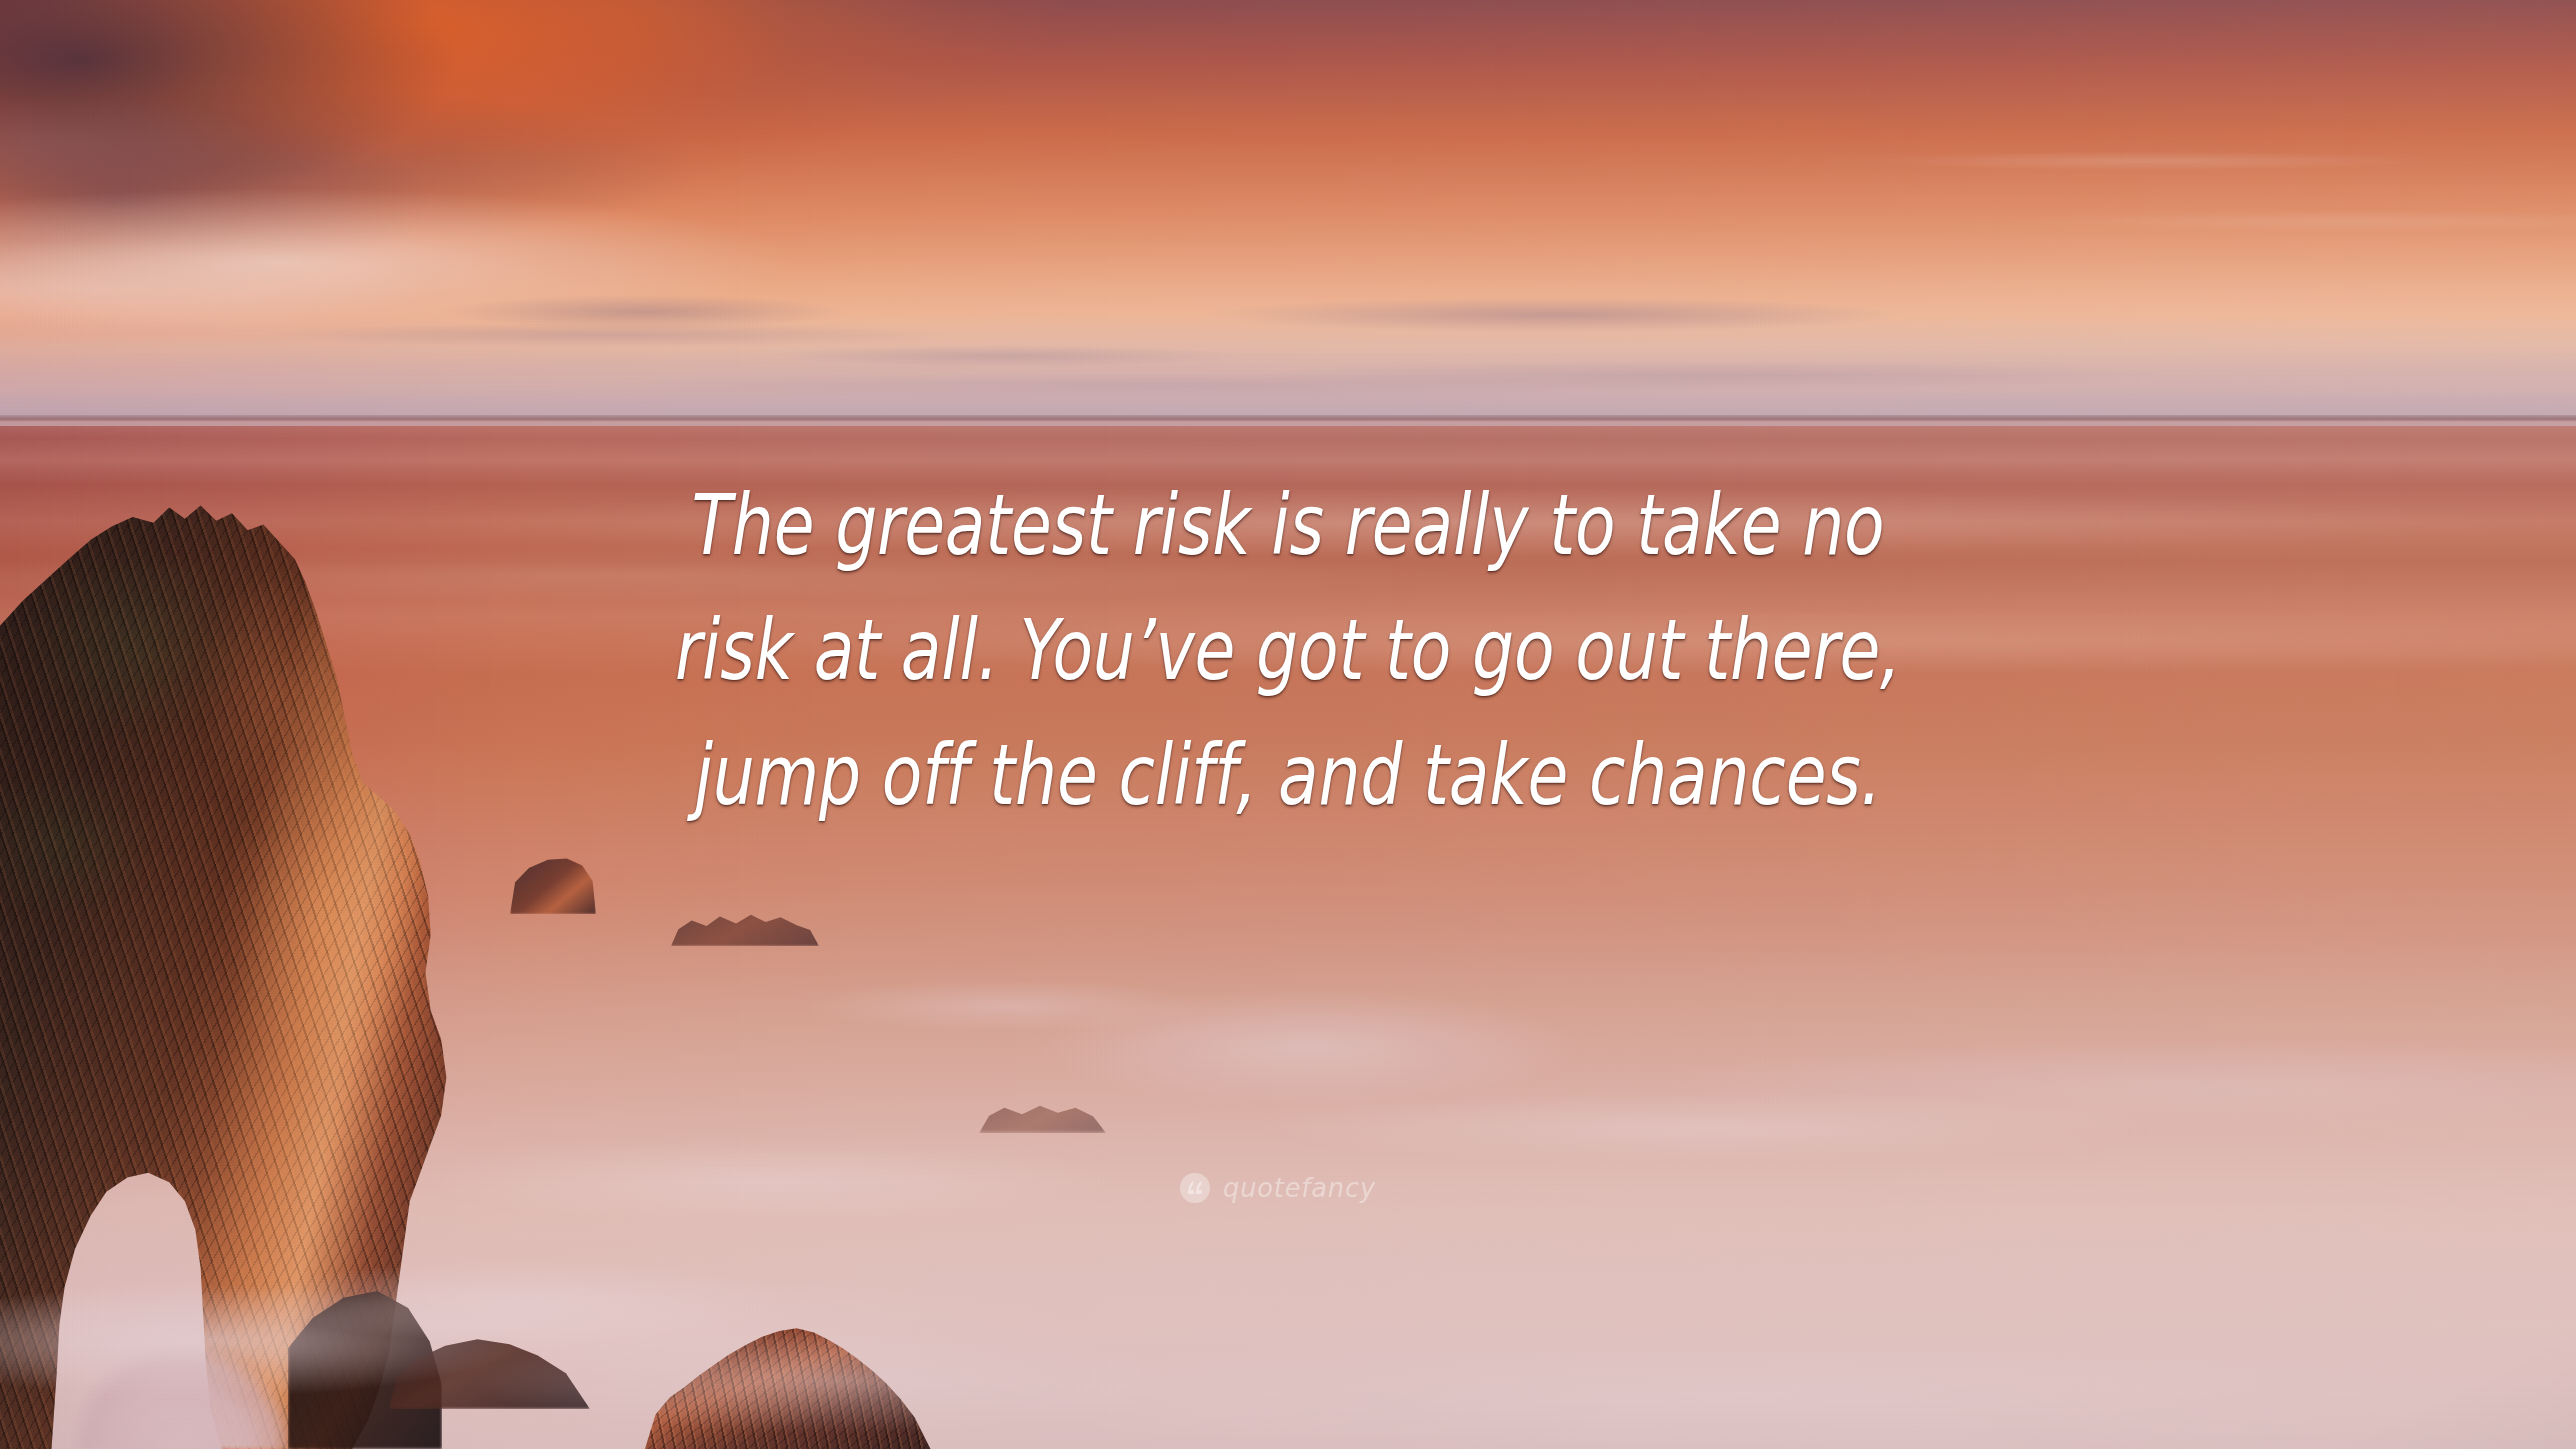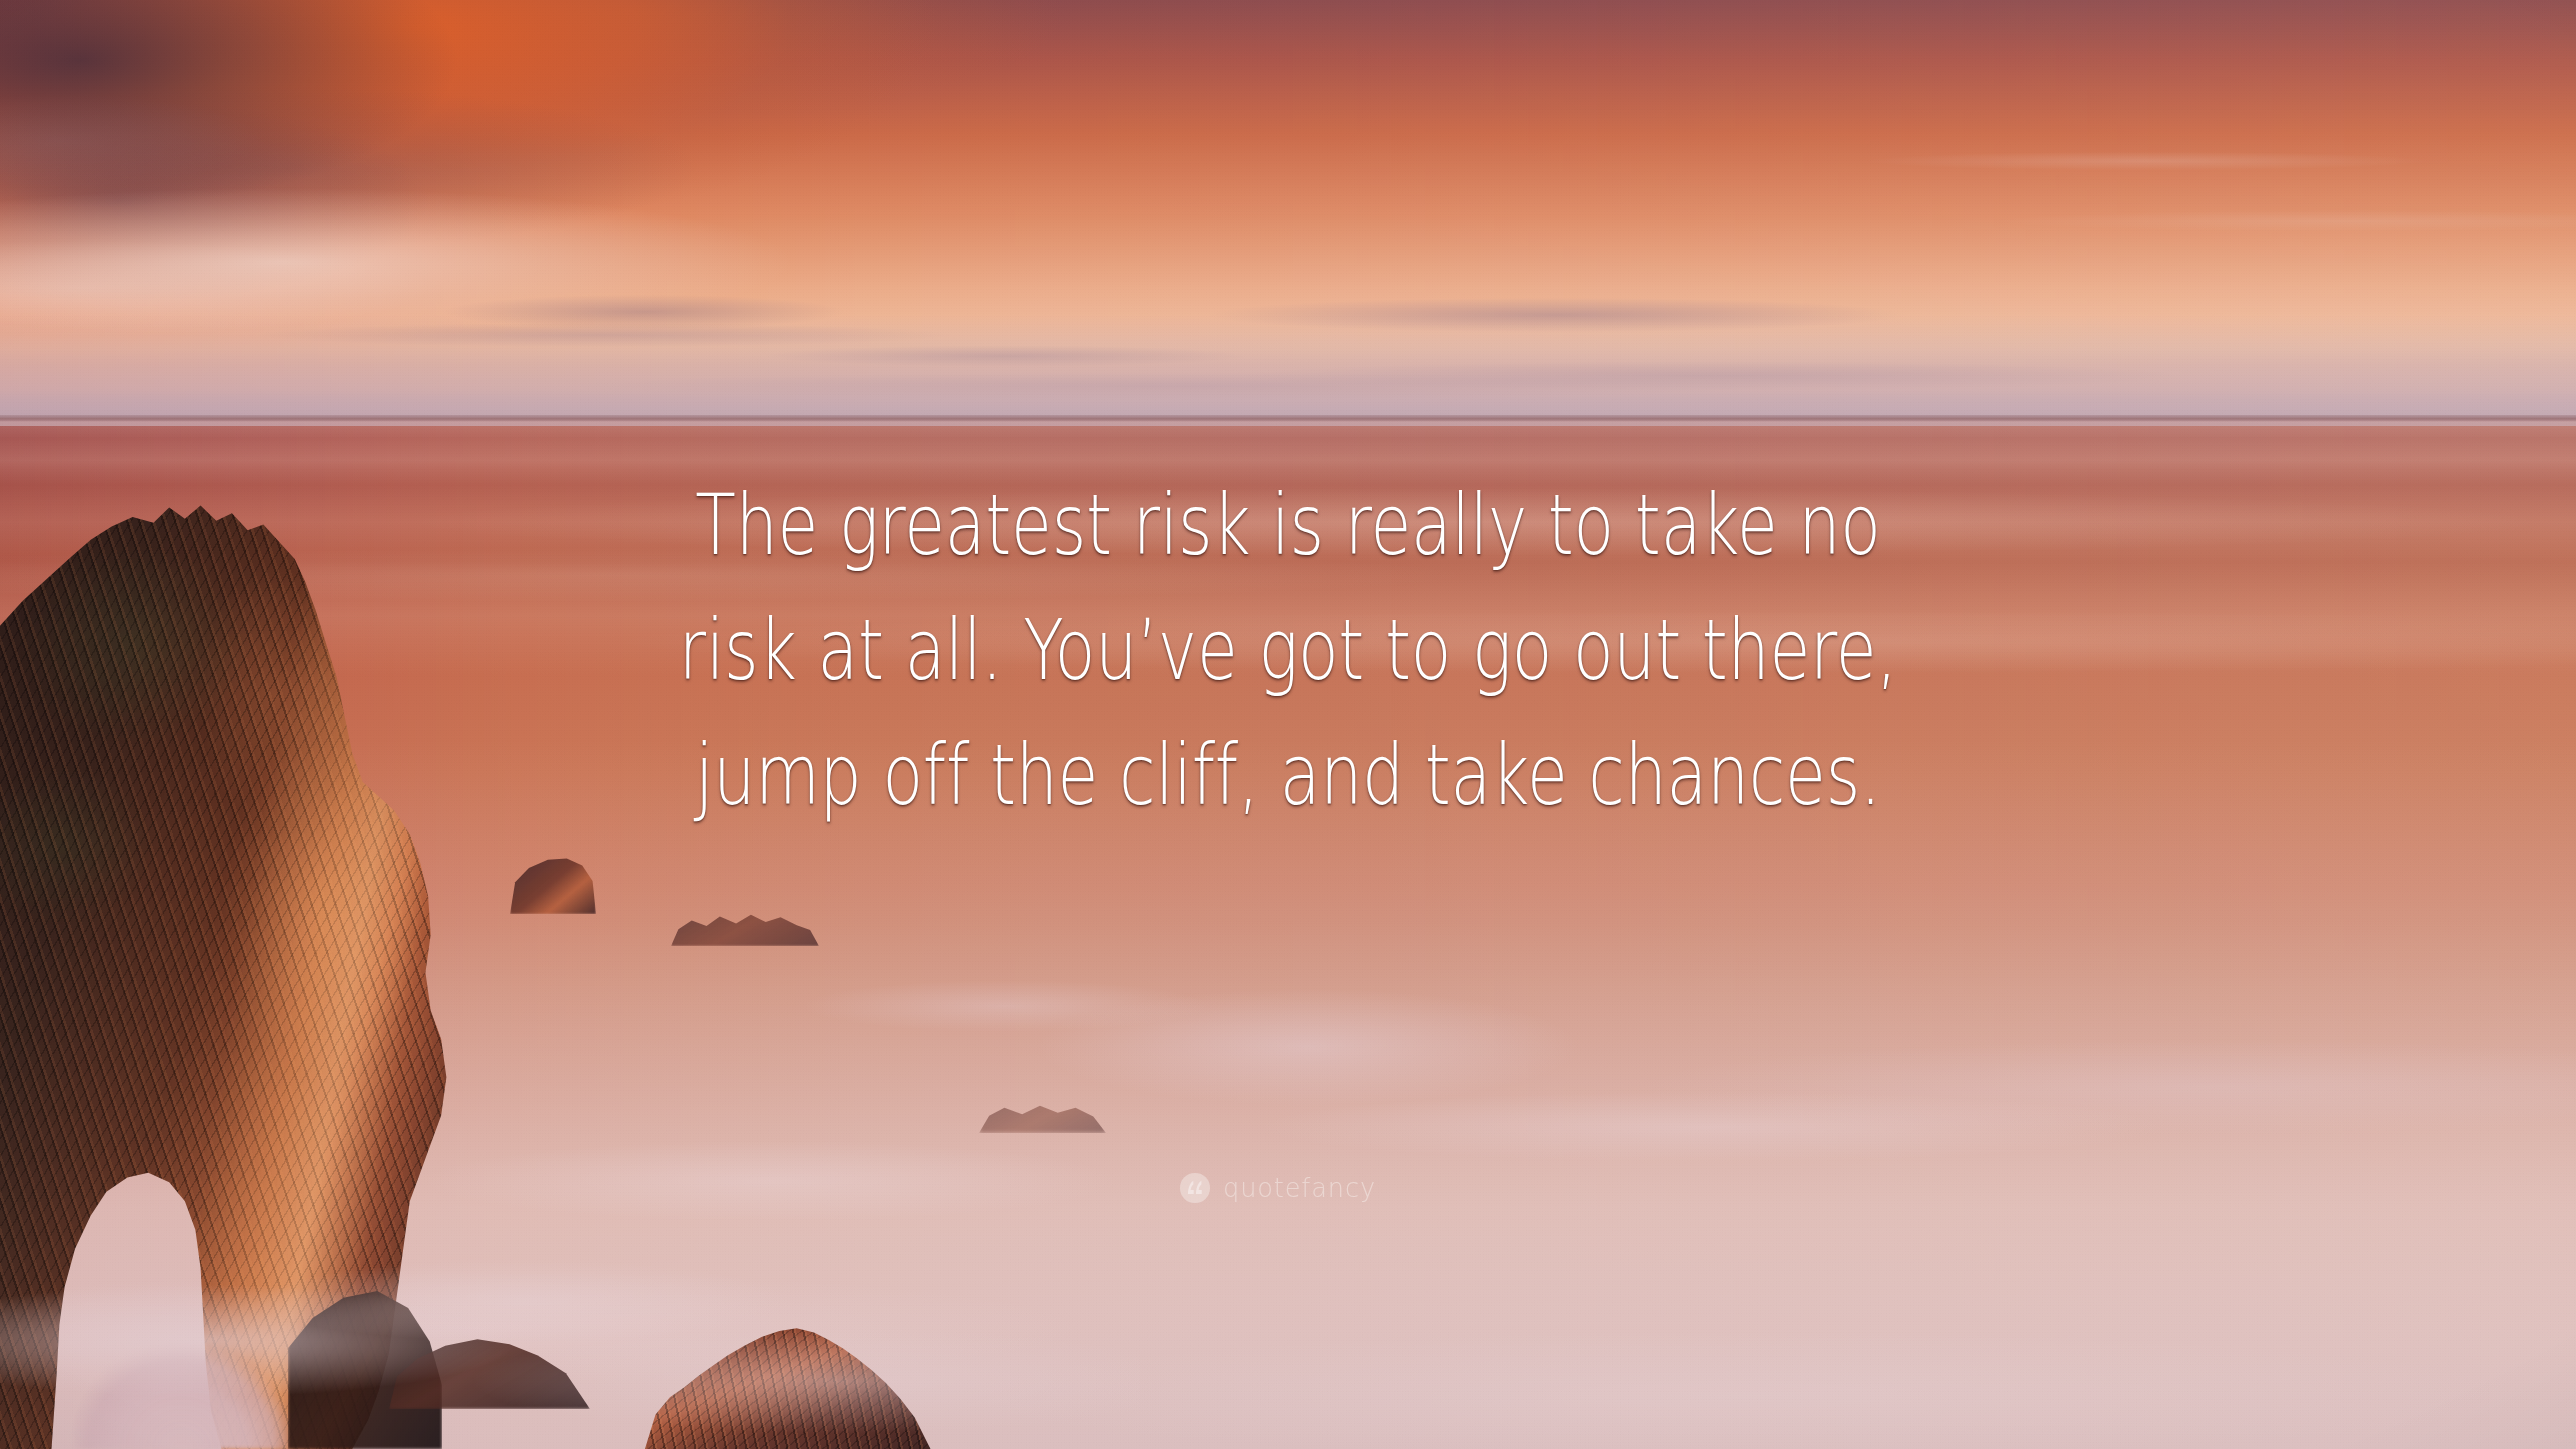--- a/index.html
+++ b/index.html
@@ -9,20 +9,21 @@
     -webkit-font-smoothing:antialiased;
   }
 
   
   #stage{
     position:relative;
     width:2576px;
     height:1449px;
     overflow:hidden;
     background:#c06a4a;
+    font-style:italic;
   }
 
   
   .layer{position:absolute;inset:0;pointer-events:none;}
 
   
   #sky-base{
     background:
       linear-gradient(to bottom,
         #8a4a4e 0px,

